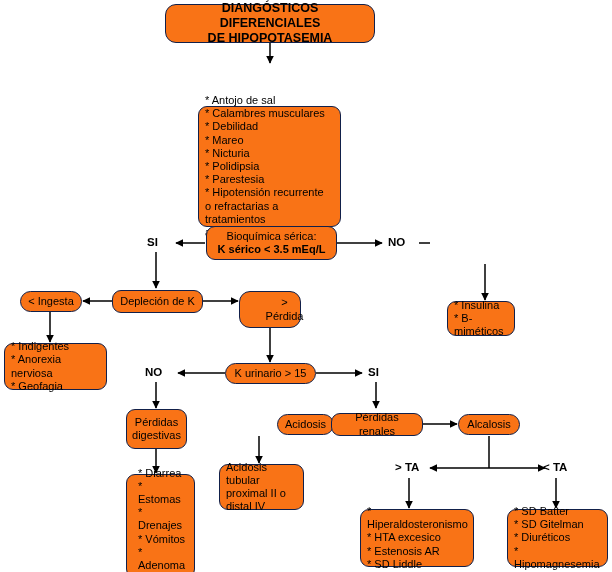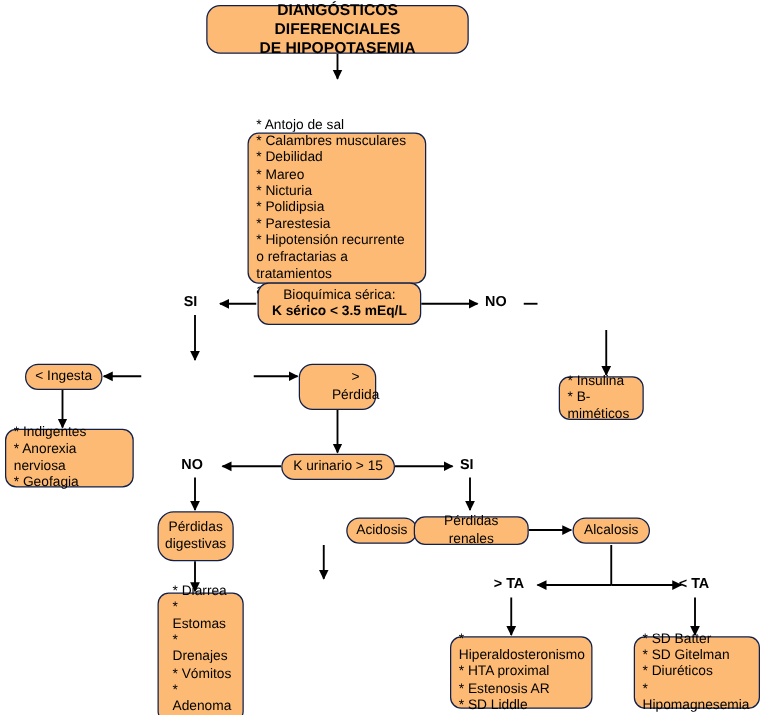--- a/index.html
+++ b/index.html
@@ -21,21 +21,21 @@
     position: absolute;
     left: 0;
     top: 0;
     width: 612px;
     height: 572px;
     pointer-events: none;
   }
   .node {
     position: absolute;
     box-sizing: border-box;
-    background: #fdba74;
+    background: #f97316;
     border: 1.4px solid #11204a;
     border-radius: 9px;
     color: #000000;
     font-size: 11px;
     line-height: 13.2px;
     padding: 3px 6px;
     white-space: pre-line;
     z-index: 3;
   }
   .node.ctr {
@@ -153,48 +153,52 @@
     <span class="ln1">Bioquímica sérica:</span>
     <span class="ln2">K sérico &lt; 3.5 mEq/L</span>
   </div>
 
 
   <div class="node lst" style="left:447px; top:301px; width:68px; height:35px;">* Insulina
 * B- miméticos</div>
 
   <div class="node ctr pill" style="left:20px; top:291px; width:62px; height:21px;">&lt; Ingesta</div>
 
+  <div class="node ctr" style="left:112px; top:290px; width:91px; height:23px;">Depleción de K</div>
 
   <div class="node ctr pill" style="left:239px; top:291px; width:62px; height:37px;padding-left:35px;">&gt; Pérdida</div>
 
   <div class="node lst" style="left:4px; top:343px; width:103px; height:47px;">* Indigentes
 * Anorexia nerviosa
 * Geofagia</div>
 
   <div class="node ctr pill" style="left:225px; top:363px; width:91px; height:21px;">K urinario &gt; 15</div>
 
-  <div class="node ctr" style="left:126px; top:409px; width:61px; height:40px;border-radius:13px;">Pérdidas
+  <div class="node ctr" style="left:126px; top:409px; width:61px; height:40px;">Pérdidas
 digestivas</div>
 
   <div class="node lst" style="left:126px; top:474px; width:69px; height:104px;padding-left:11px;">* Diarrea
 * Estomas
 * Drenajes
 * Vómitos
 * Adenoma
 velloso</div>
 
   <div class="node ctr pill" style="left:231px; top:414px; width:57px; height:21px;margin-left:46px;">Acidosis</div>
 
   <div class="node ctr" style="left:331px; top:413px; width:92px; height:23px;">Pérdidas renales</div>
 
   <div class="node ctr pill" style="left:458px; top:414px; width:62px; height:21px;">Alcalosis</div>
 
+  <div class="node lst" style="left:219px; top:464px; width:85px; height:46px;">Acidosis tubular
+proximal II o
+distal IV</div>
 
   <div class="node lst" style="left:360px; top:509px; width:114px; height:58px;">* Hiperaldosteronismo
-* HTA proximal
+* HTA excesico
 * Estenosis AR
 * SD Liddle</div>
 
   <div class="node lst" style="left:507px; top:509px; width:101px; height:58px;">* SD Batter
 * SD Gitelman
 * Diuréticos
 * Hipomagnesemia</div>
 
   <div class="edgelabel" style="left:147px; top:236px;">SI</div>
 

